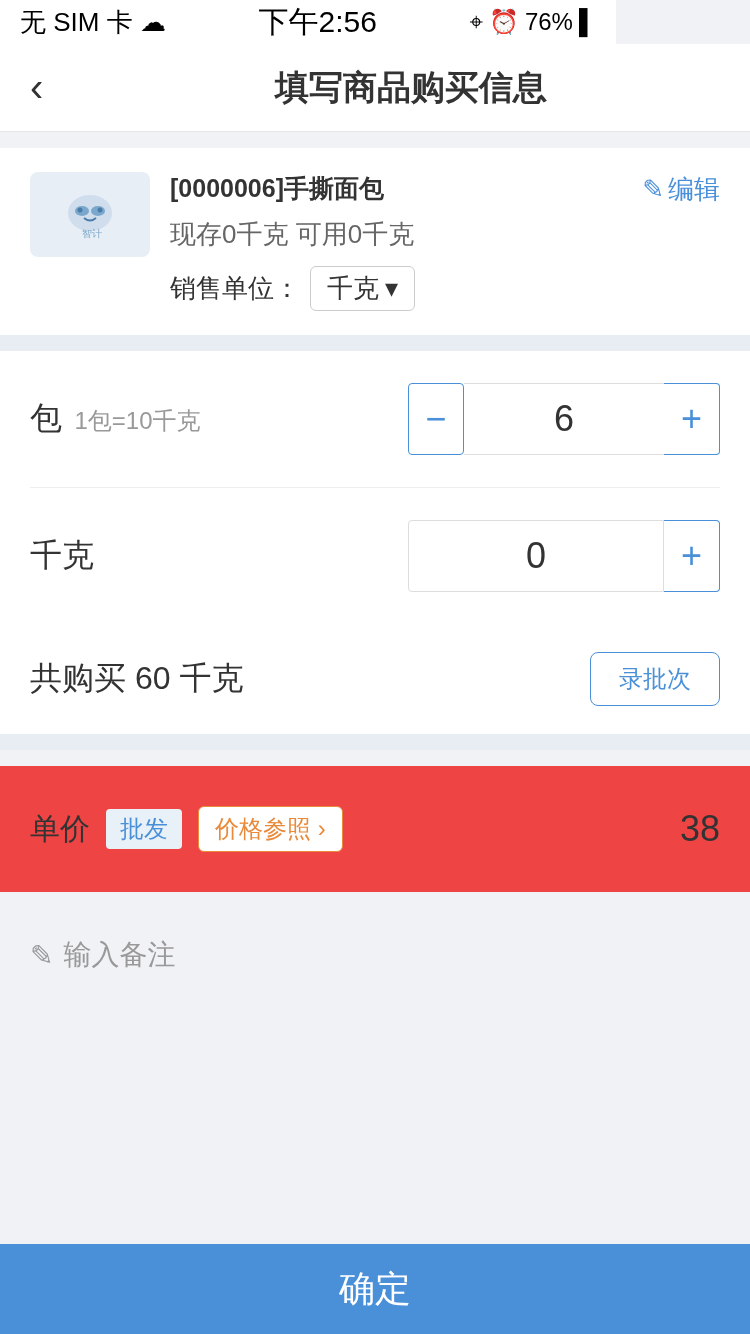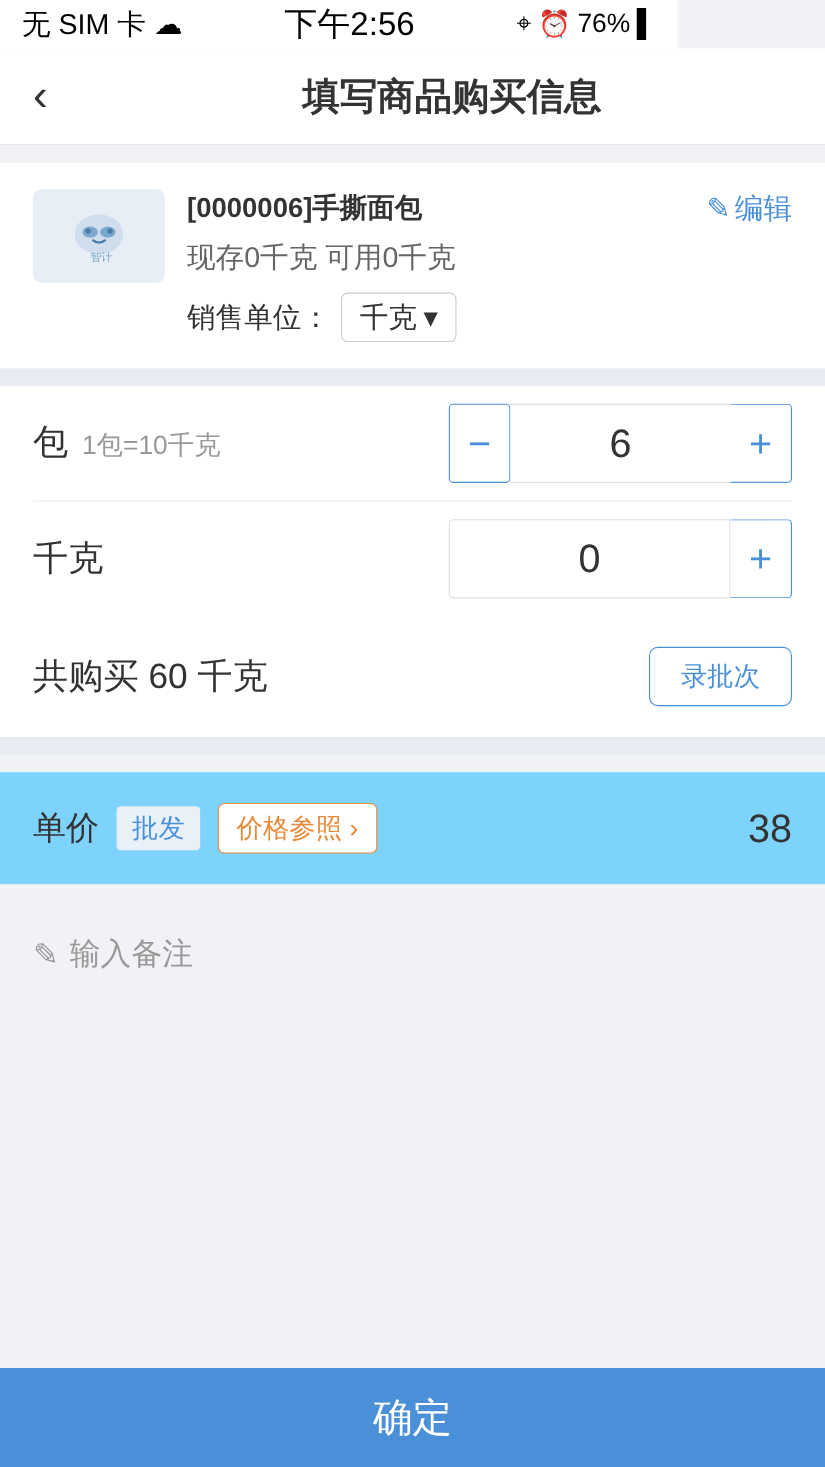--- a/index.html
+++ b/index.html
@@ -125,21 +125,21 @@
 
     
     .input-section {
       background: #fff;
       padding: 0 30px;
     }
     .input-row {
       display: flex;
       align-items: center;
       justify-content: space-between;
-      padding: 16px 0;
+      padding: 32px 0;
       border-bottom: 1px solid #eee;
     }
     .input-row:last-child { border-bottom: none; }
     .input-label {
       font-size: 32px;
       color: #333;
       font-weight: 500;
     }
     .input-hint {
       font-size: 24px;
@@ -217,22 +217,22 @@
       border-radius: 8px;
       padding: 10px 28px;
       font-size: 24px;
       color: #4a90d9;
       background: #fff;
       cursor: pointer;
     }
 
     
     .price-section {
-      background: #7dd3fc;
-      padding: 28px 30px;
+      background: #ef4444;
+      padding: 40px 30px;
       margin-top: 16px;
       display: flex;
       align-items: center;
       gap: 16px;
     }
     .price-label {
       font-size: 30px;
       color: #333;
     }
     .price-tag {

